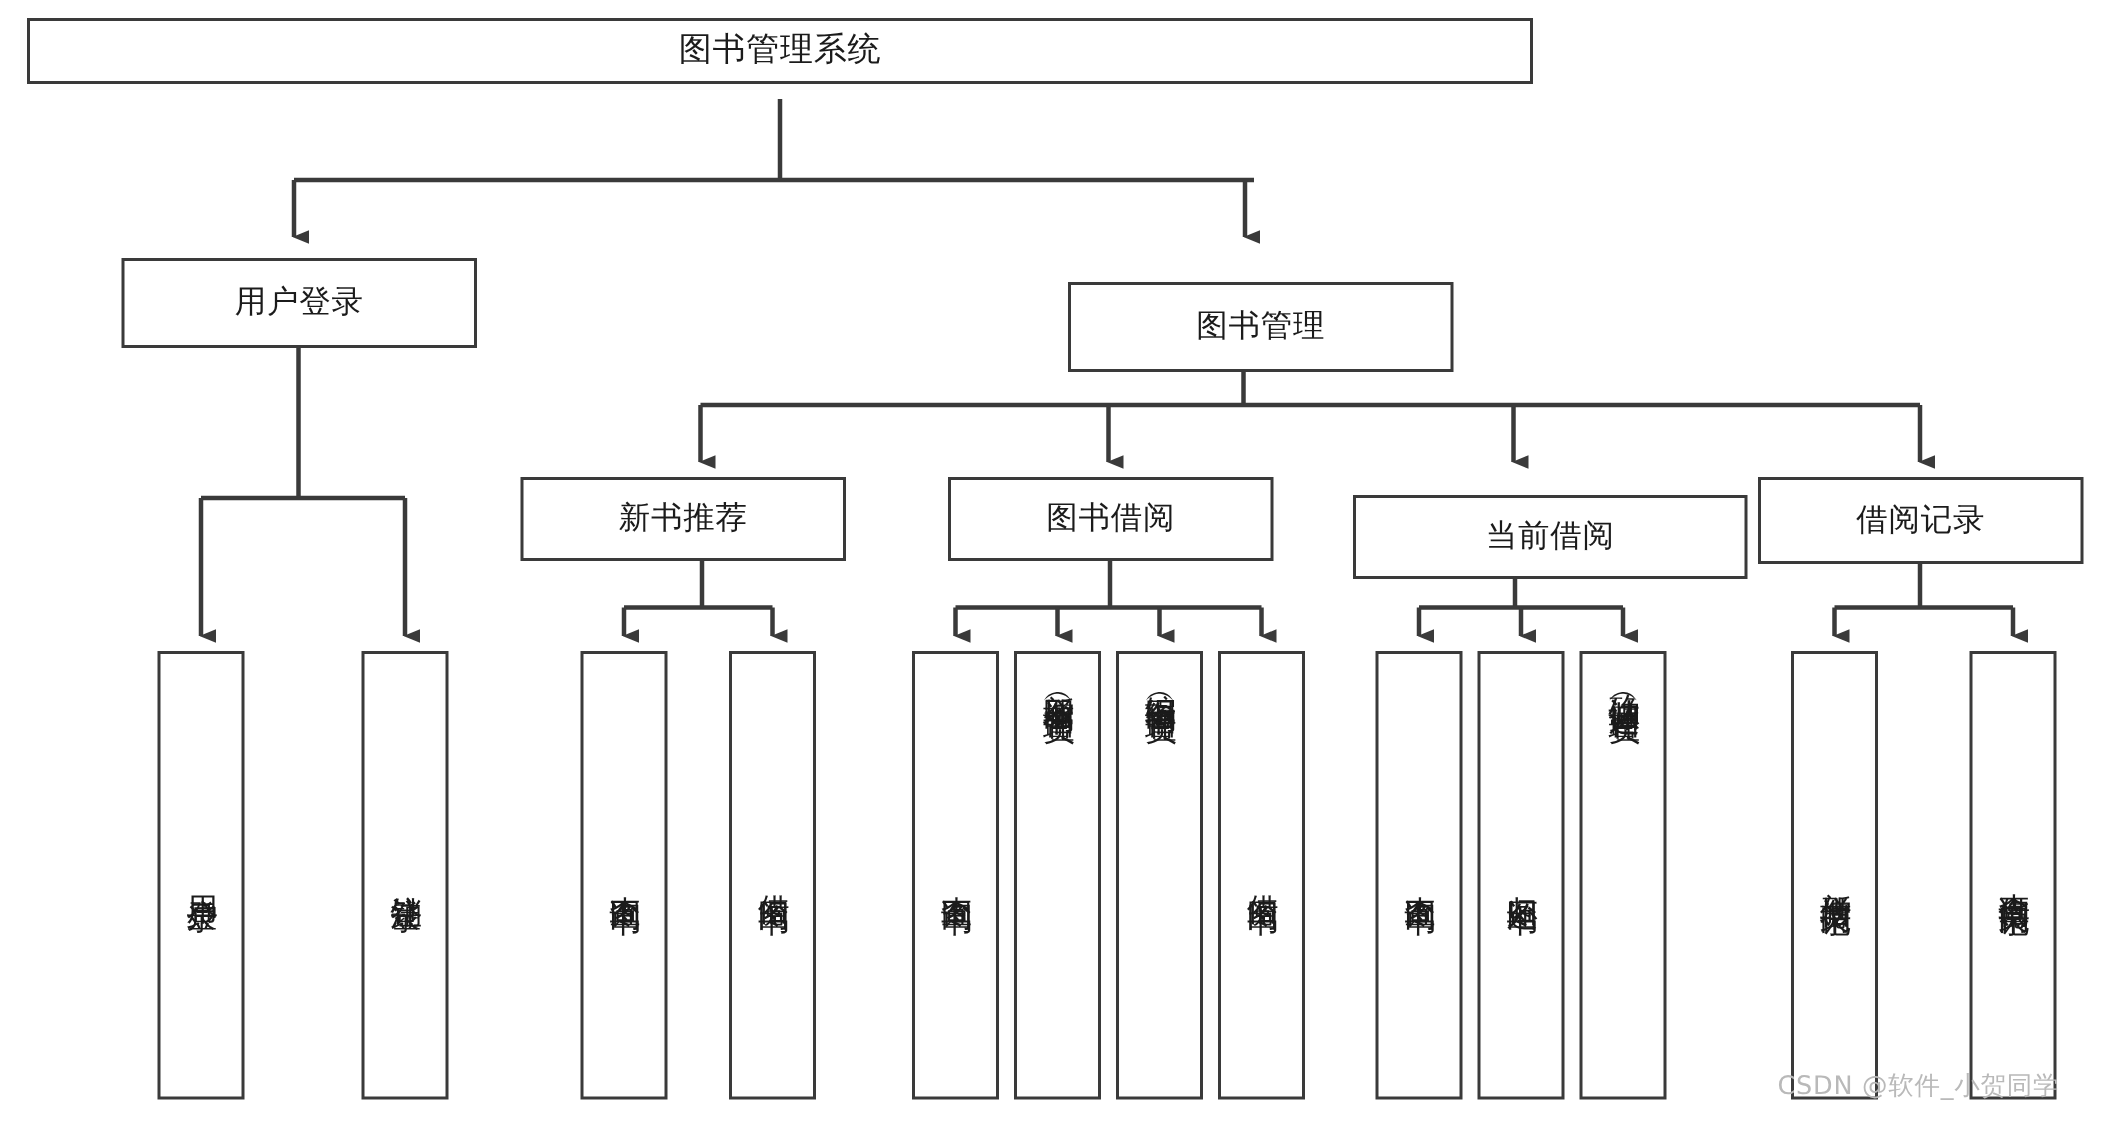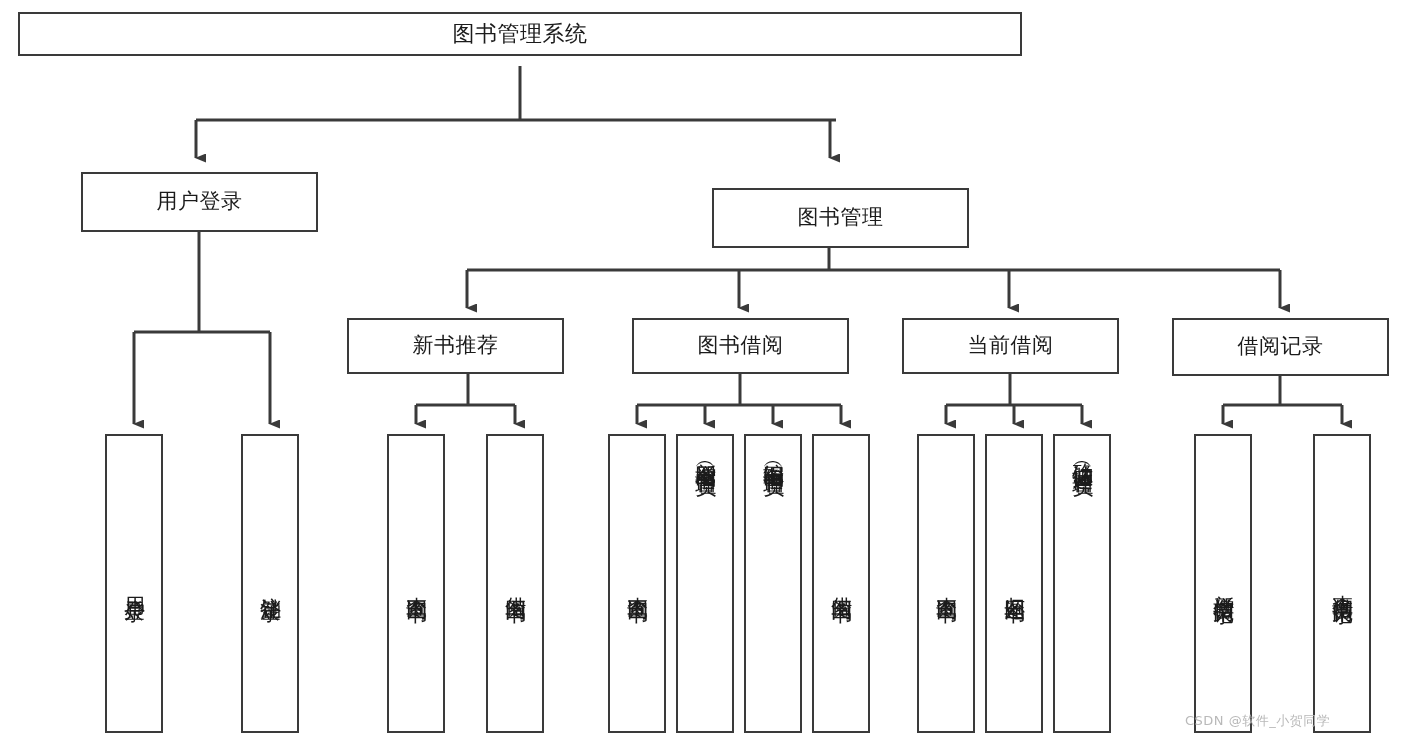--- a/index.html
+++ b/index.html
@@ -64,21 +64,21 @@
   }
   
   .node.vert.mid {
     align-items: center;
     padding-top: 0;
   }
   .watermark {
     position: absolute;
     left: 1185px;
     top: 712px;
-    font-size: 13px;
+    font-size: 17px;
     color: #b9b9b9;
     white-space: nowrap;
     letter-spacing: 0.5px;
   }
 </style>
 </head>
 <body>
 
 <div id="diagram-root">
 
@@ -142,21 +142,21 @@
   <div class="node horiz" style="left:712px; top:188px; width:257px; height:60px;justify-content:center;">
     <span class="node-label">图书管理</span>
   </div>
 
   <div class="node horiz" style="left:347px; top:318px; width:217px; height:56px;">
     <span class="node-label">新书推荐</span>
   </div>
   <div class="node horiz" style="left:632px; top:318px; width:217px; height:56px;">
     <span class="node-label">图书借阅</span>
   </div>
-  <div class="node horiz" style="left:902px; top:318px; width:217px; height:56px;">
+  <div class="node horiz" style="left:902px; top:330px; width:263px; height:56px;">
     <span class="node-label">当前借阅</span>
   </div>
   <div class="node horiz" style="left:1172px; top:318px; width:217px; height:58px;">
     <span class="node-label">借阅记录</span>
   </div>
 
   <div class="node vert mid" style="left:105px; top:434px; width:58px; height:299px;">
     <span class="node-label">用户登录</span>
   </div>
   <div class="node vert mid" style="left:241px; top:434px; width:58px; height:299px;">

